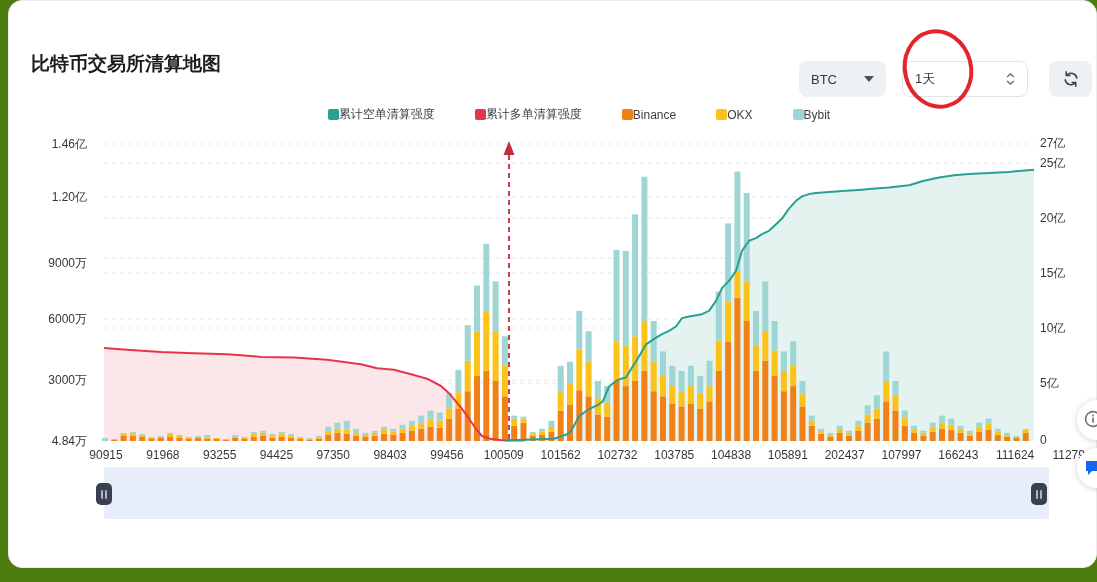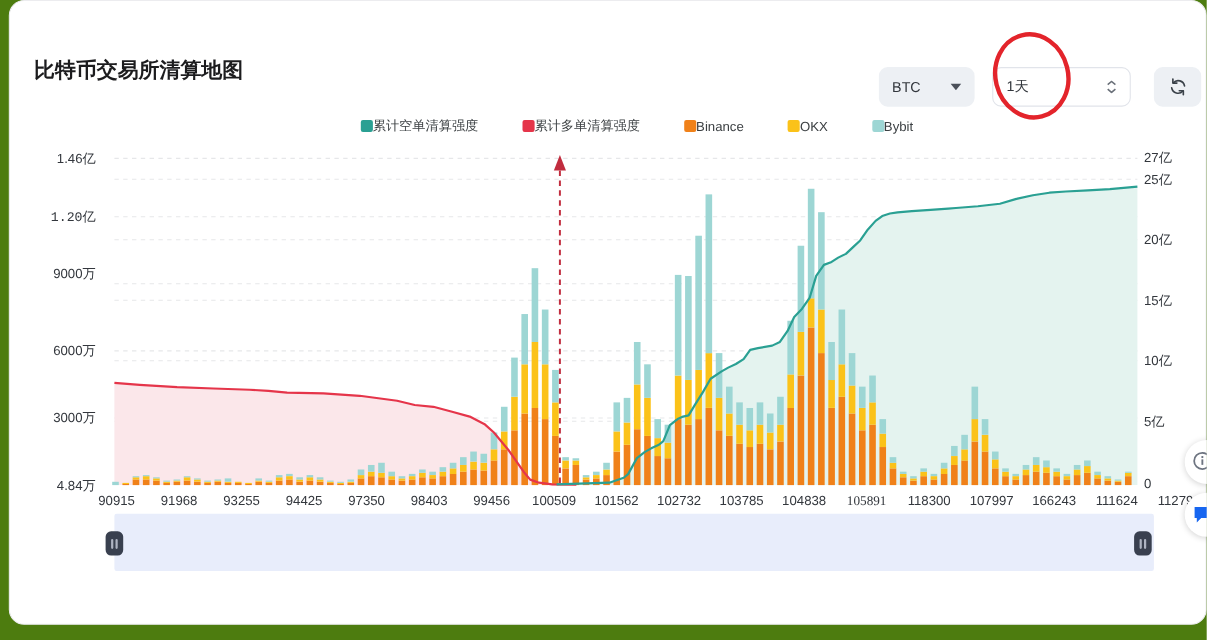--- a/index.html
+++ b/index.html
@@ -421,22 +421,22 @@
         <rect x="1013.7" y="428.8" width="6" height="3.0" fill="#FBC219"></rect>
         <rect x="1013.7" y="427.8" width="6" height="1.0" fill="#9DD6D4"></rect>
         <polyline points="95,347.1 118,348.8 152,351.0 185,352.2 218,353.3 235,354.4 252,356.0 285,356.6 318,358.8 352,363.3 368,367.2 385,368.8 402,373.3 418,377.7 432,385.0 440,392.2 453,407.8 460,417.8 467,427.8 473,435.0 481,437.8 493,439.3 515,439.6" fill="none" stroke="#E5354A" stroke-width="2" stroke-linejoin="round"></polyline>
         <polyline points="497,439.4 545,437.8 558,433.3 562,430.0 570,415.5 577,410.0 583,406.6 590,403.3 594,400.0 600,385.5 607,380.0 612,377.7 617,376.6 623,366.6 630,355.5 637,343.3 647,336.6 653,333.2 660,329.9 667,325.5 673,317.1 680,315.5 693,313.2 700,309.9 707,299.9 713,287.1 720,279.9 727,269.9 733,249.8 740,239.8 747,237.1 753,233.2 760,229.8 767,223.2 773,217.6 780,207.6 787,199.8 793,195.4 800,193.1 807,192.0 820,190.9 837,189.8 853,188.7 860,188.1 880,186.5 900,184.2 915,179.8 930,176.5 945,174.2 960,173.1 980,172.0 1000,170.9 1025,168.7" fill="none" stroke="#2AA093" stroke-width="2" stroke-linejoin="round"></polyline>
         <line x1="500" x2="500" y1="154" y2="440" stroke="#C12C3E" stroke-width="1.8" stroke-dasharray="5 4"></line>
         <polygon points="500,140 494.5,154 505.5,154" fill="#C12C3E"></polygon>
       </svg>
 
     <div id="axisL">
         <div class="tickL" style="position: absolute; top: 135px;">1.46亿</div>
-        <div class="tickL" style="position: absolute; top: 188px; font-family: Liberation Mono, monospace;">1.20亿</div>
-        <div class="tickL" style="position: absolute; top: 240px;">9000万</div>
+        <div class="tickL" style="position: absolute; top: 188px;">1.20亿</div>
+        <div class="tickL" style="position: absolute; top: 254px;">9000万</div>
         <div class="tickL" style="position: absolute; top: 310px;">6000万</div>
         <div class="tickL" style="position: absolute; top: 371px;">3000万</div>
         <div class="tickL" style="position: absolute; top: 432px;">4.84万</div>
       </div>
     <div id="axisR">
         <div class="tickR" style="position: absolute; top: 134px;">27亿</div>
         <div class="tickR" style="position: absolute; top: 154px;">25亿</div>
         <div class="tickR" style="position: absolute; top: 209px;">20亿</div>
         <div class="tickR" style="position: absolute; top: 264px;">15亿</div>
         <div class="tickR" style="position: absolute; top: 319px;">10亿</div>
@@ -449,22 +449,22 @@
         <div class="tickX" style="position: absolute; left: 178.647px;">93255</div>
         <div class="tickX" style="position: absolute; left: 235.471px;">94425</div>
         <div class="tickX" style="position: absolute; left: 292.294px;">97350</div>
         <div class="tickX" style="position: absolute; left: 349.118px;">98403</div>
         <div class="tickX" style="position: absolute; left: 405.941px;">99456</div>
         <div class="tickX" style="position: absolute; left: 462.765px;">100509</div>
         <div class="tickX" style="position: absolute; left: 519.588px;">101562</div>
         <div class="tickX" style="position: absolute; left: 576.412px;">102732</div>
         <div class="tickX" style="position: absolute; left: 633.235px;">103785</div>
         <div class="tickX" style="position: absolute; left: 690.059px;">104838</div>
-        <div class="tickX" style="position: absolute; left: 746.882px; font-family: Liberation Serif, serif;">105891</div>
-        <div class="tickX" style="position: absolute; left: 803.706px;">118300</div>
+        <div class="tickX" style="position: absolute; left: 746.882px;">105891</div>
+        <div class="tickX" style="position: absolute; left: 803.706px;">202437</div>
         <div class="tickX" style="position: absolute; left: 860.529px;">107997</div>
         <div class="tickX" style="position: absolute; left: 917.353px;">166243</div>
         <div class="tickX" style="position: absolute; left: 974.176px;">111624</div>
         <div class="tickX" style="position: absolute; left: 1031px;">112794</div>
       </div>
 
 
     <div class="slider">
       <div class="handle handle-left">
         <i></i>

